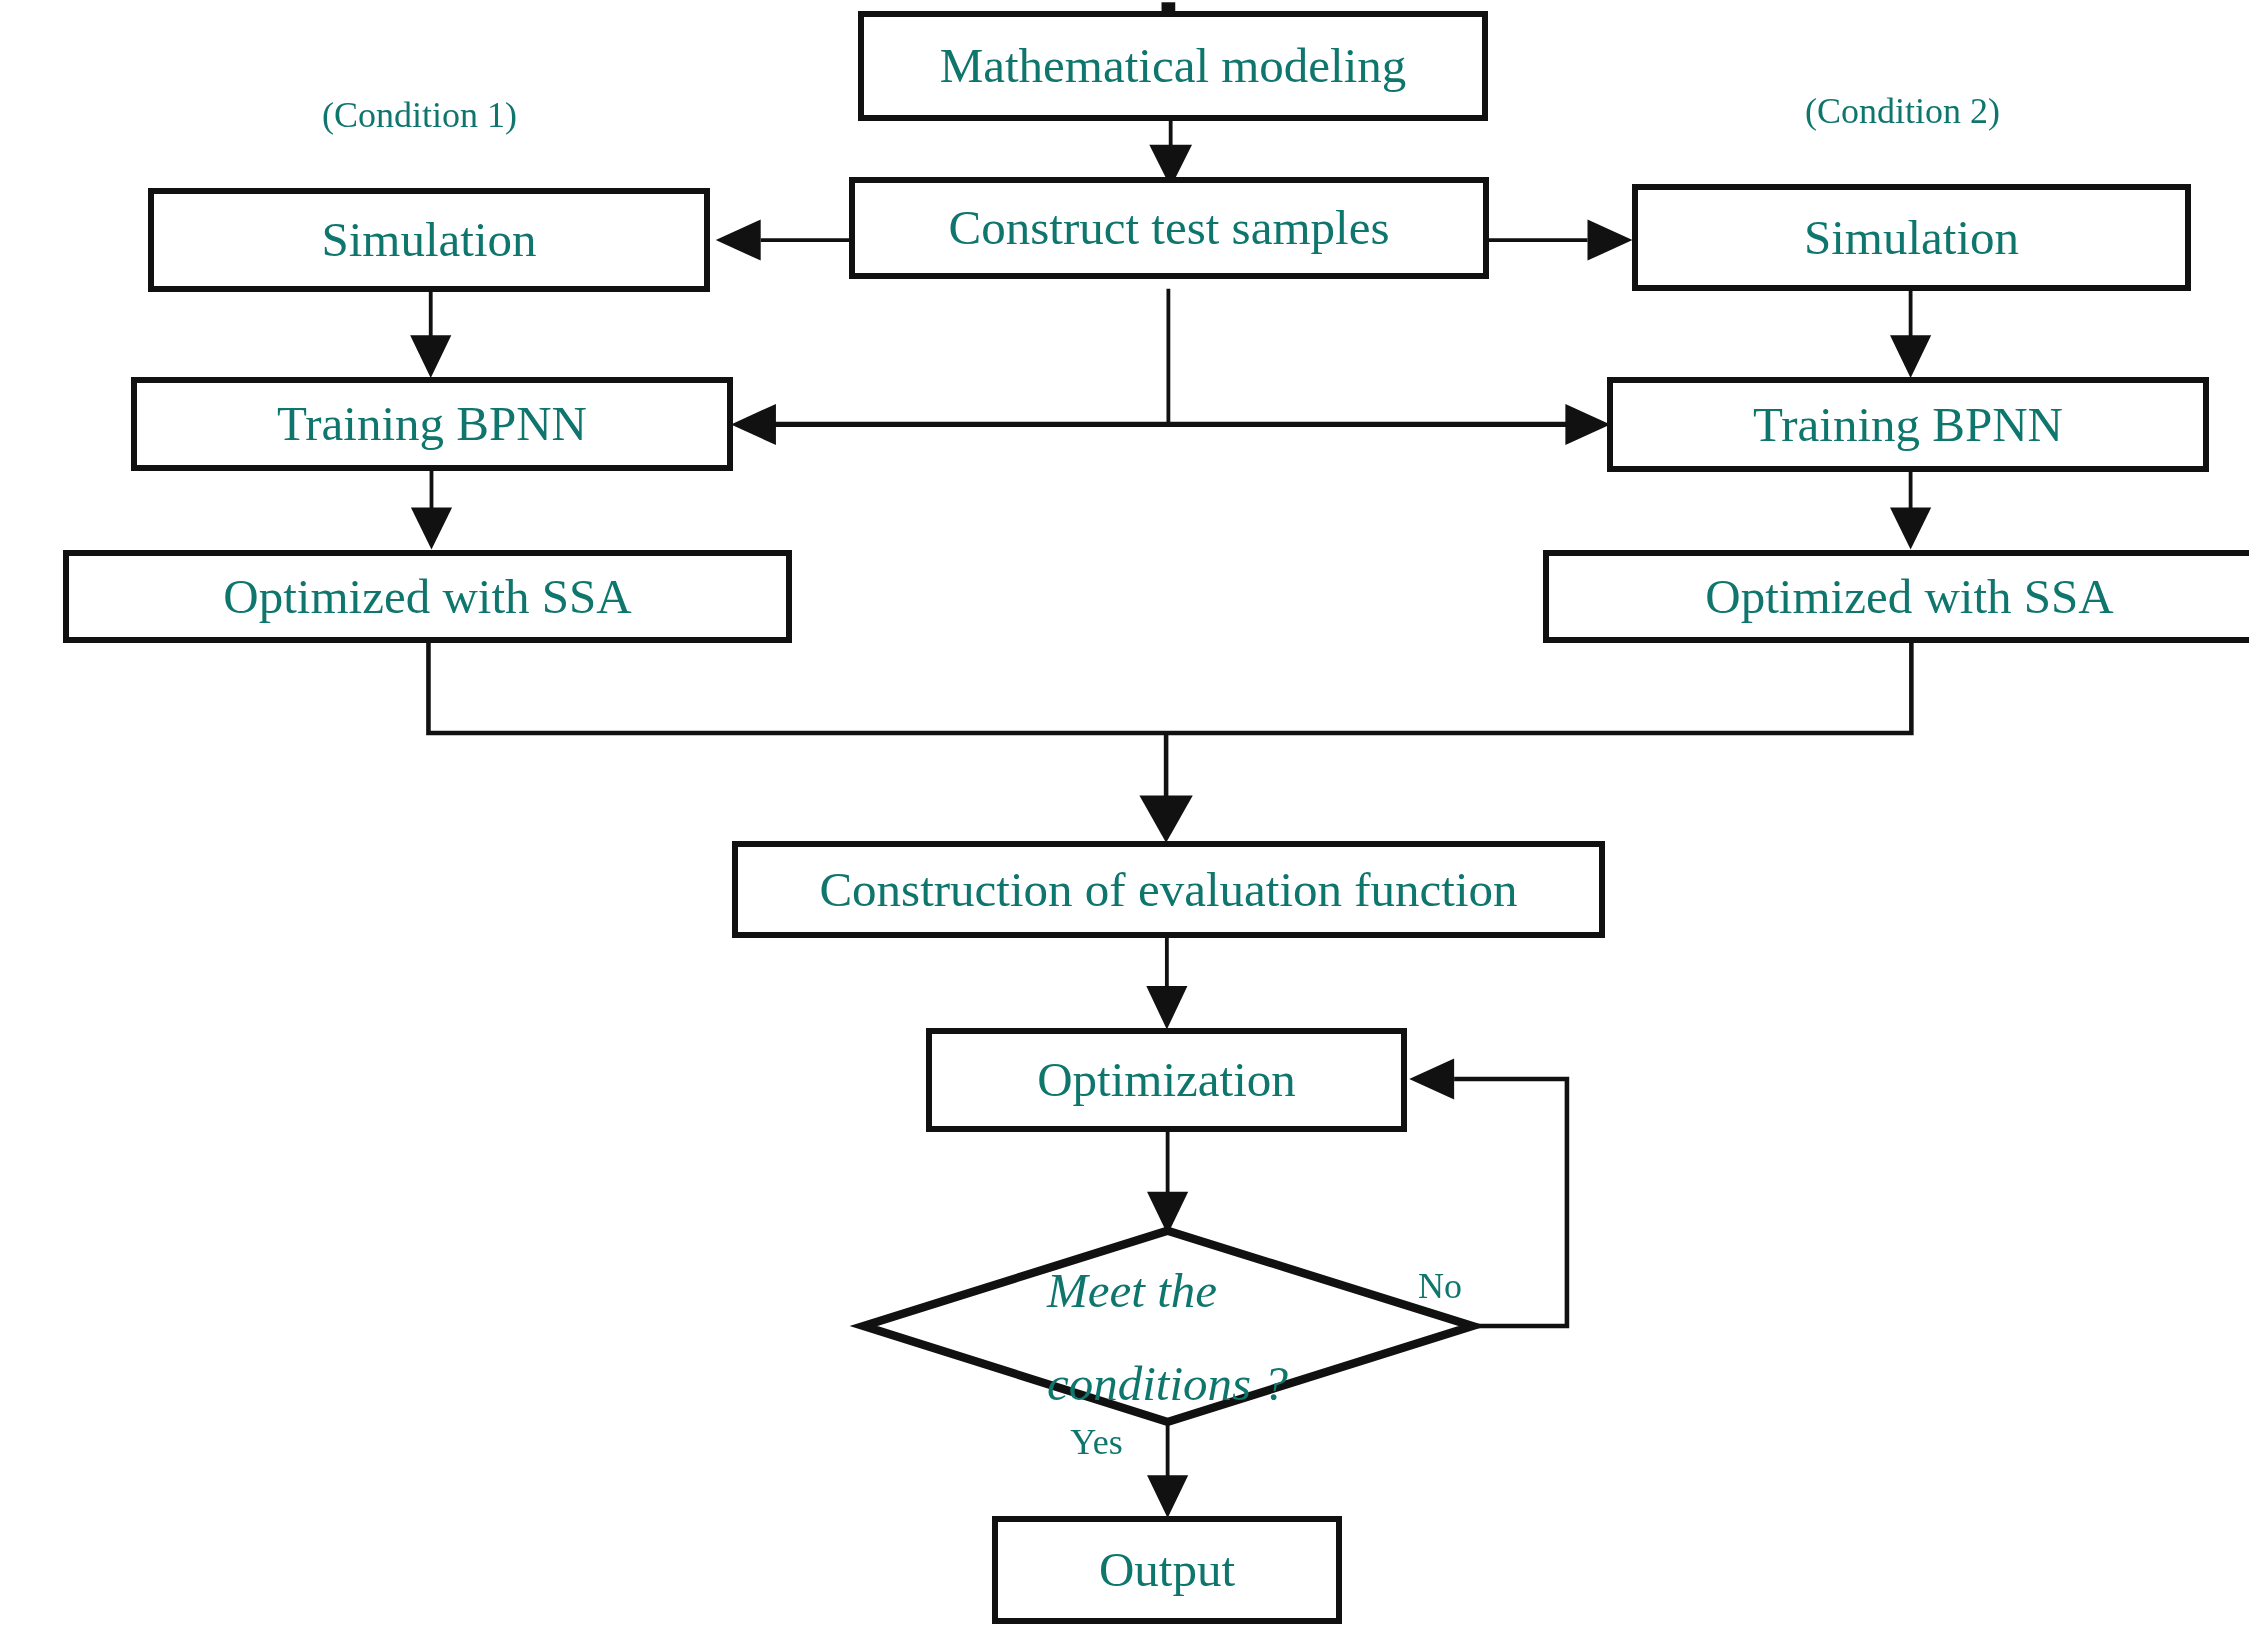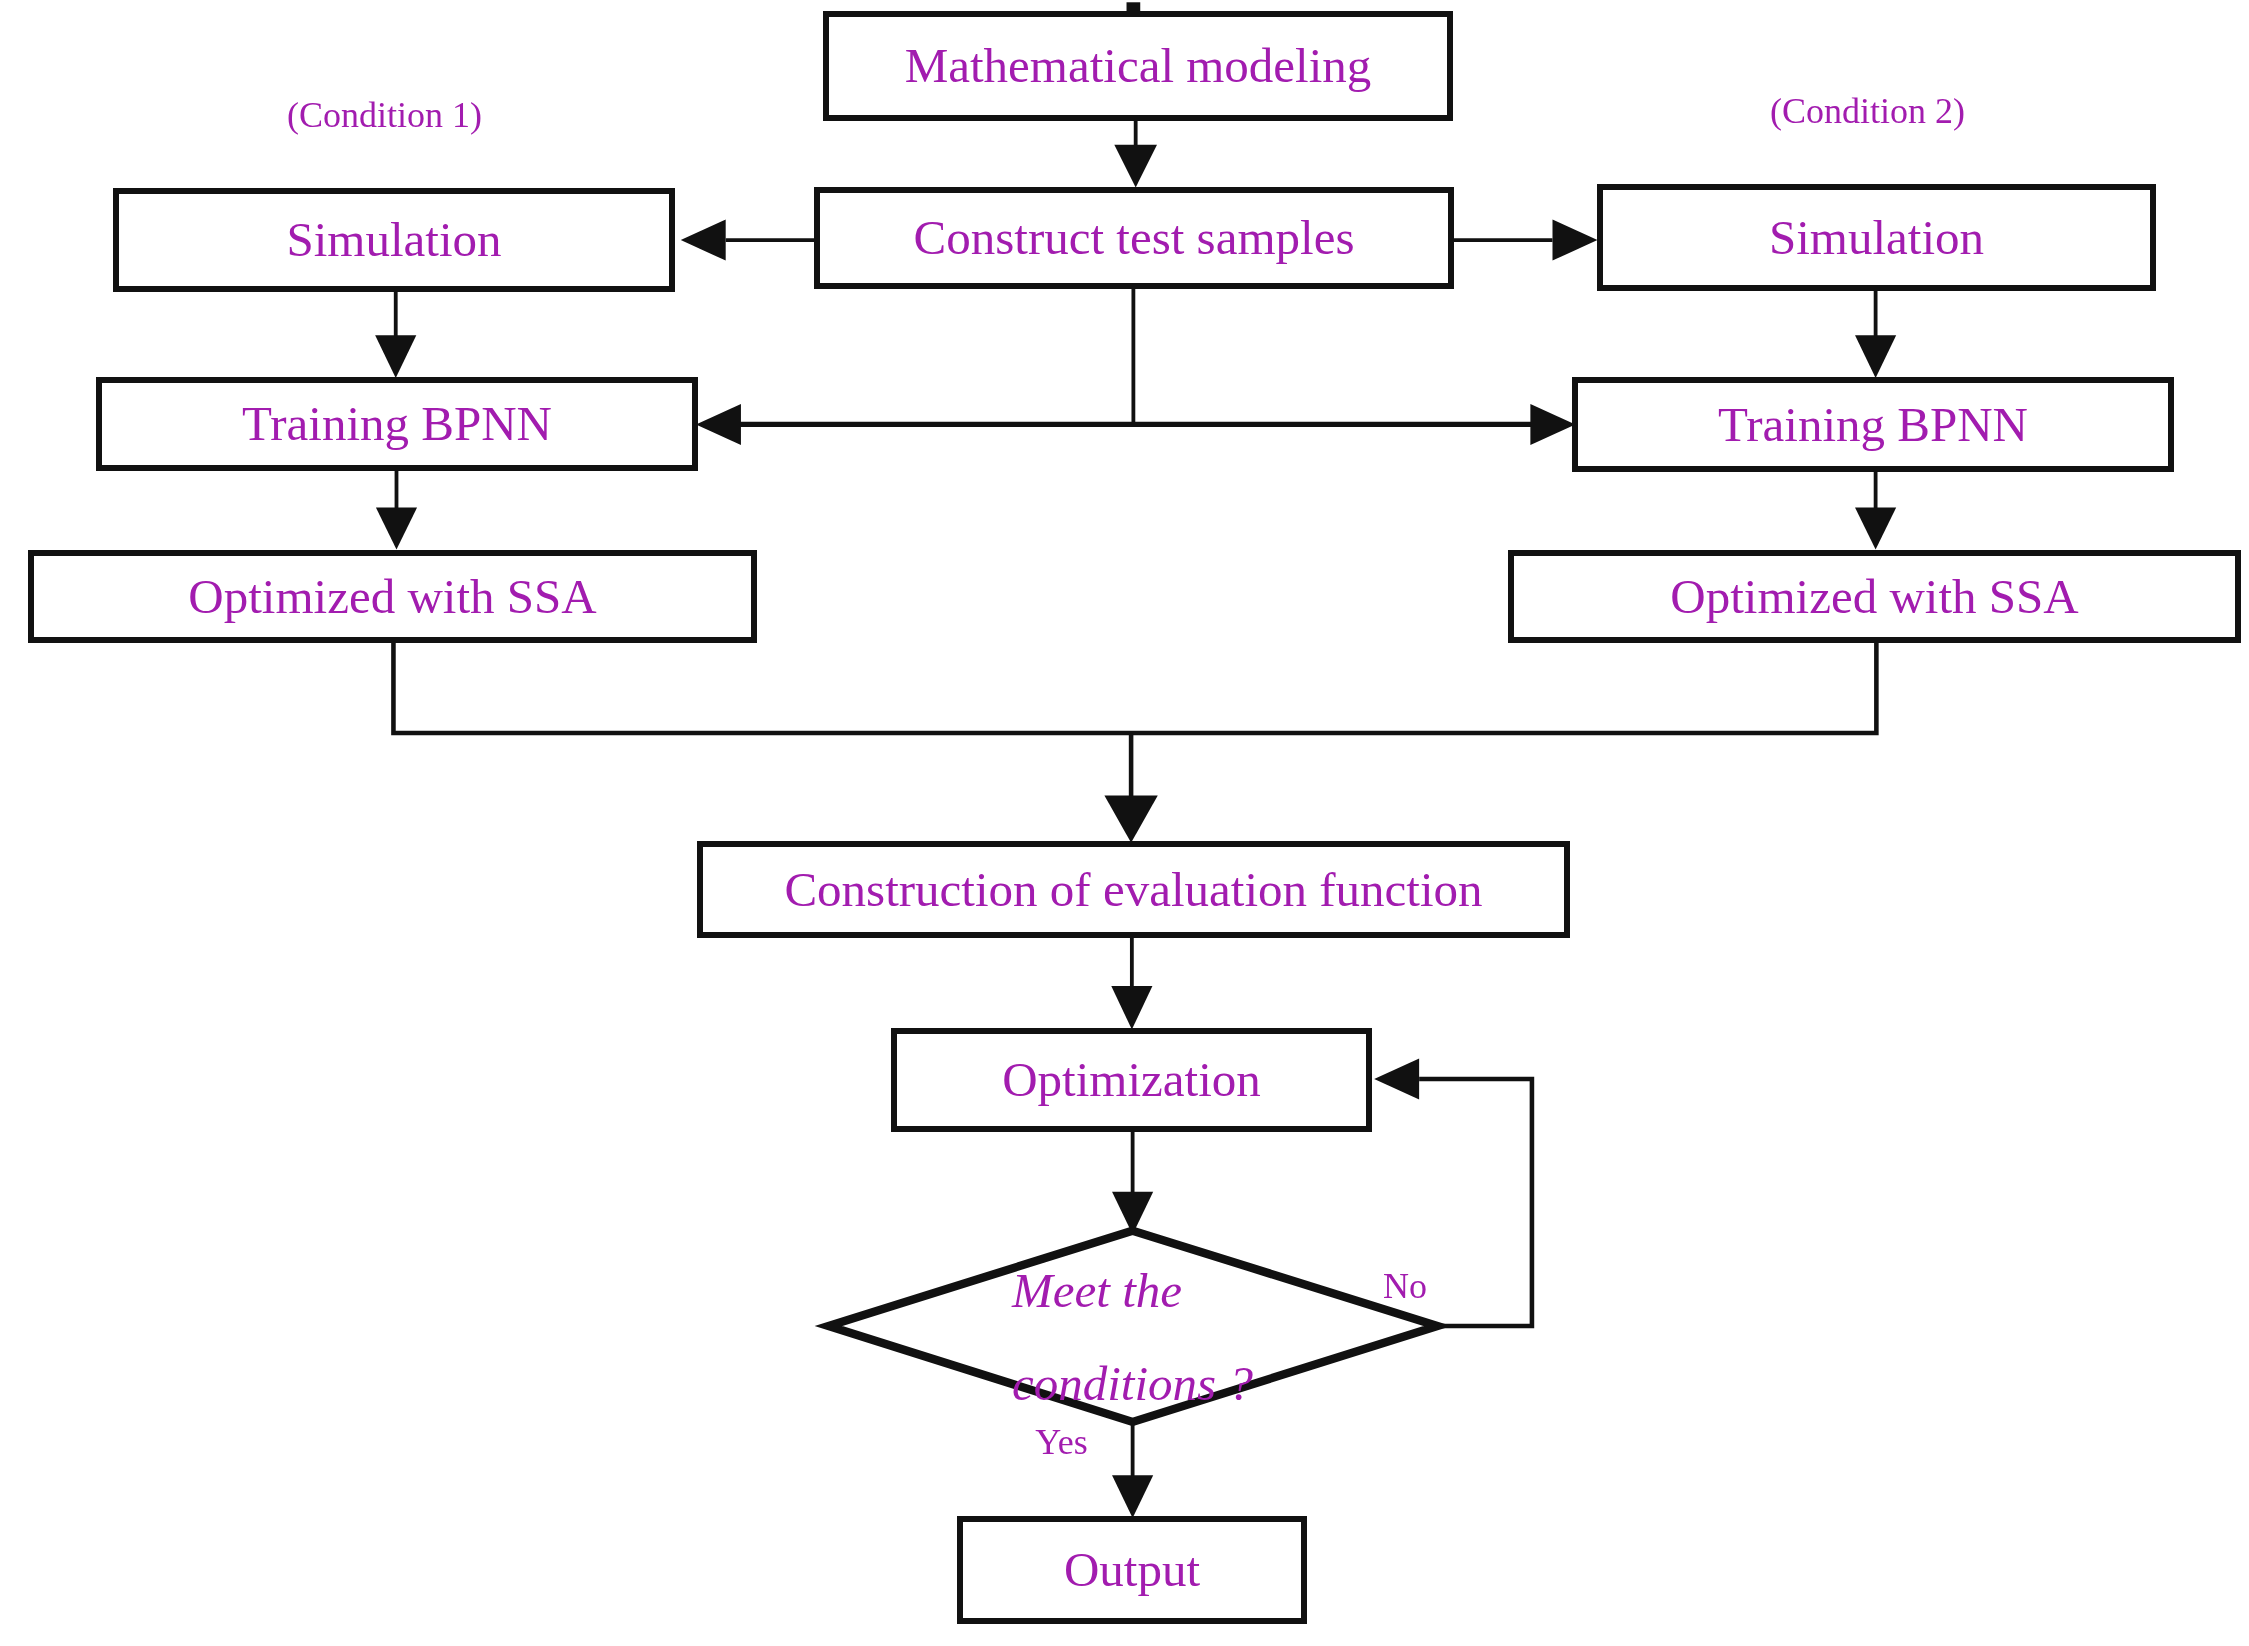--- a/index.html
+++ b/index.html
@@ -9,21 +9,22 @@
     width: 2250px;
     height: 1646px;
     overflow: hidden;
   }
   #canvas {
     position: relative;
     width: 2190px;
     height: 1646px;
     background: #ffffff;
     font-family: "Liberation Serif", "DejaVu Serif", serif;
-    color: #a21caf;
+    color: #0f766e;
+    margin-left: 35px;
   }
   #connector-layer {
     position: absolute;
     left: 0; top: 0;
     width: 2250px;
     height: 1646px;
   }
   .node {
     position: absolute;
     box-sizing: border-box;
@@ -144,21 +145,21 @@
     </g>
 
     <g>
       <polyline points="1886,1740 2010,1740 2010,1416 1862,1416" fill="none" stroke="#111111" stroke-width="6"></polyline>
       <polygon points="1862,1389 1862,1443 1803,1416" fill="#111111"></polygon>
     </g>
   </svg>
 
   <div class="node" style="left:823px; top:10.7px; width:630px; height:110px;">Mathematical modeling</div>
 
-  <div class="node" style="left:814px; top:187px; width:640px; height:102px;">Construct test samples</div>
+  <div class="node" style="left:814px; top:177px; width:640px; height:102px;">Construct test samples</div>
 
   <div class="node" style="left:113px; top:188px; width:562px; height:104px;">Simulation</div>
 
   <div class="node" style="left:1597px; top:184px; width:559px; height:107px;">Simulation</div>
 
   <div class="node" style="left:96px; top:377px; width:602px; height:94px;">Training BPNN</div>
 
   <div class="node" style="left:1572px; top:377px; width:602px; height:95px;">Training BPNN</div>
 
   <div class="node" style="left:28px; top:550px; width:729px; height:93px;">Optimized with SSA</div>

